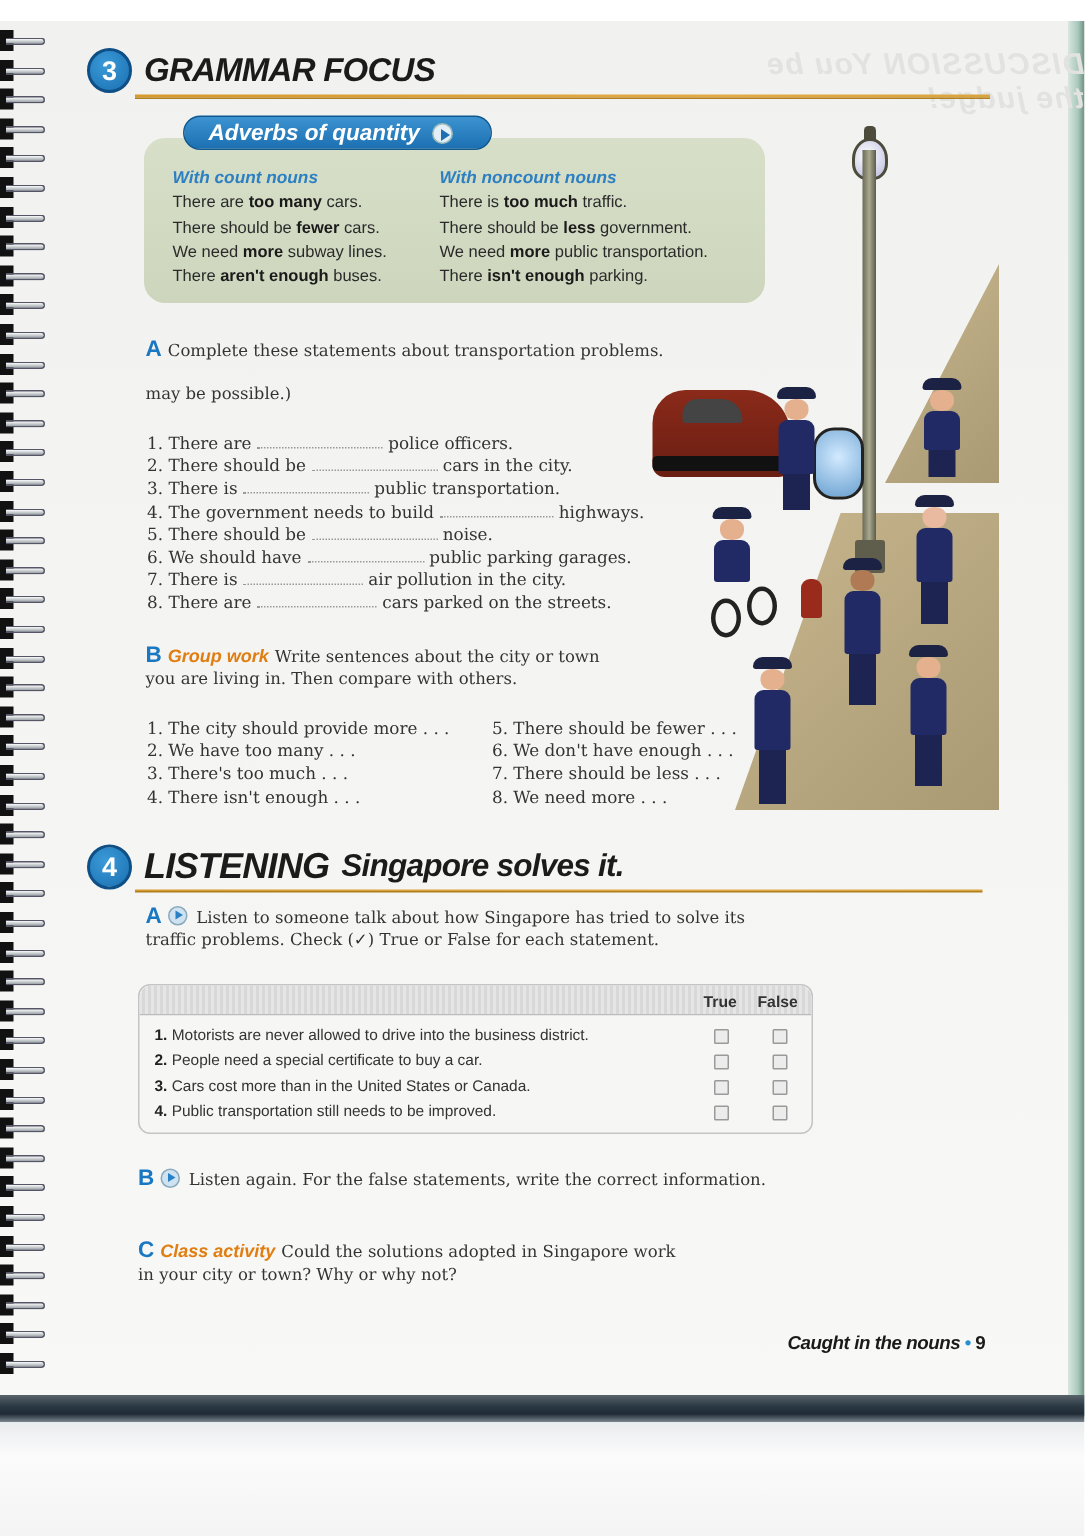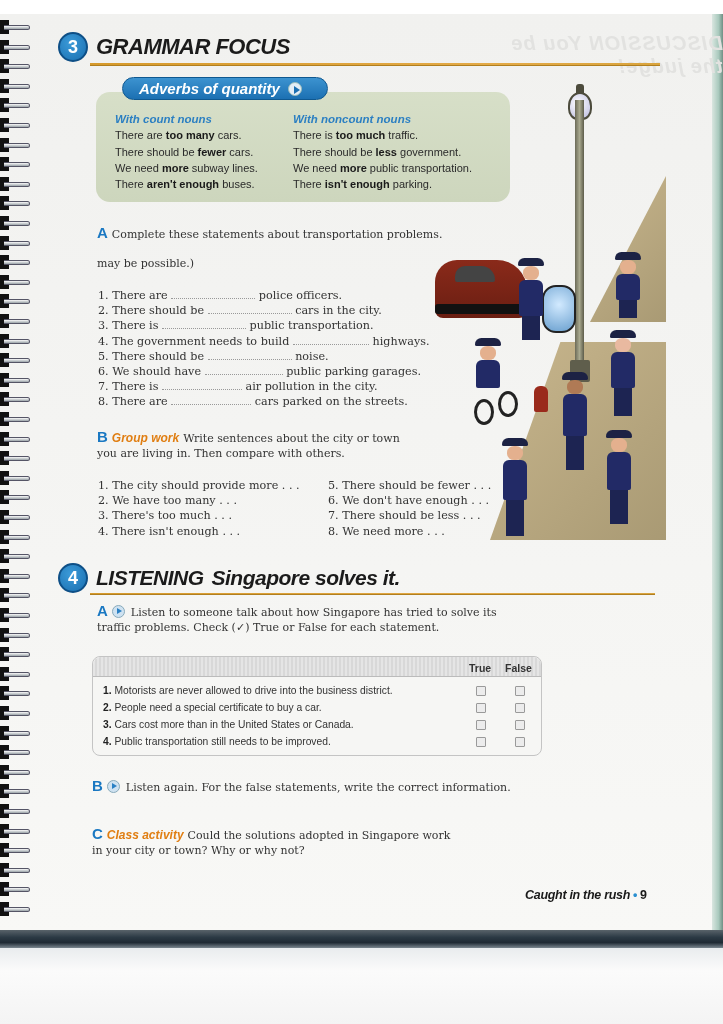--- a/index.html
+++ b/index.html
@@ -402,21 +402,21 @@
   <div class="cop" style="left:72px; top:358px;">
       <div class="cap"></div>
       <div class="face"></div>
       <div class="body" style="height:40px;"></div>
       <div class="legs" style="height:36px;"></div>
     </div>
 </div>
 
 <div class="section-head" style="top:563px;">
   <div class="num-circle">4</div>
-  <div class="section-title" style="font-size:21px;">LISTENING</div>
+  <div class="section-title" style="font-size:24px;">LISTENING</div>
   <div class="section-title" style="font-size:21px; margin-left:8px;">Singapore solves it.</div>
 </div>
 <div class="rule" style="left:90px; top:593px; width:565px; height:2px;"></div>
 
 <div class="instr" style="left:97px; top:604px; width:460px;">
   <span class="letter">A</span><span class="audio"></span><span>Listen to someone talk about how Singapore has tried to solve its</span><br>
   <span>traffic problems. Check (✓) True or False for each statement.</span>
 </div>
 
 <div class="tf-box">
@@ -444,17 +444,17 @@
 <div class="instr" style="left:92px; top:779px; width:460px;">
   <span class="letter">B</span><span class="audio"></span><span>Listen again. For the false statements, write the correct information.</span>
 </div>
 
 <div class="instr" style="left:92px; top:813px; width:420px;margin-top:14px;">
   <span class="letter">C</span><span class="activity">Class activity</span><span>Could the solutions adopted in Singapore work</span><br>
   <span>in your city or town? Why or why not?</span>
 </div>
 
 <div class="footer">
-  <span>Caught in the rush</span><span class="dot">•</span><span class="pg">9</span>
+  <span>Caught in the nouns</span><span class="dot">•</span><span class="pg">9</span>
 </div>
 
 <div class="bottom-bar"></div>
 <div class="bottom-blur"></div>
 
 </body></html>

